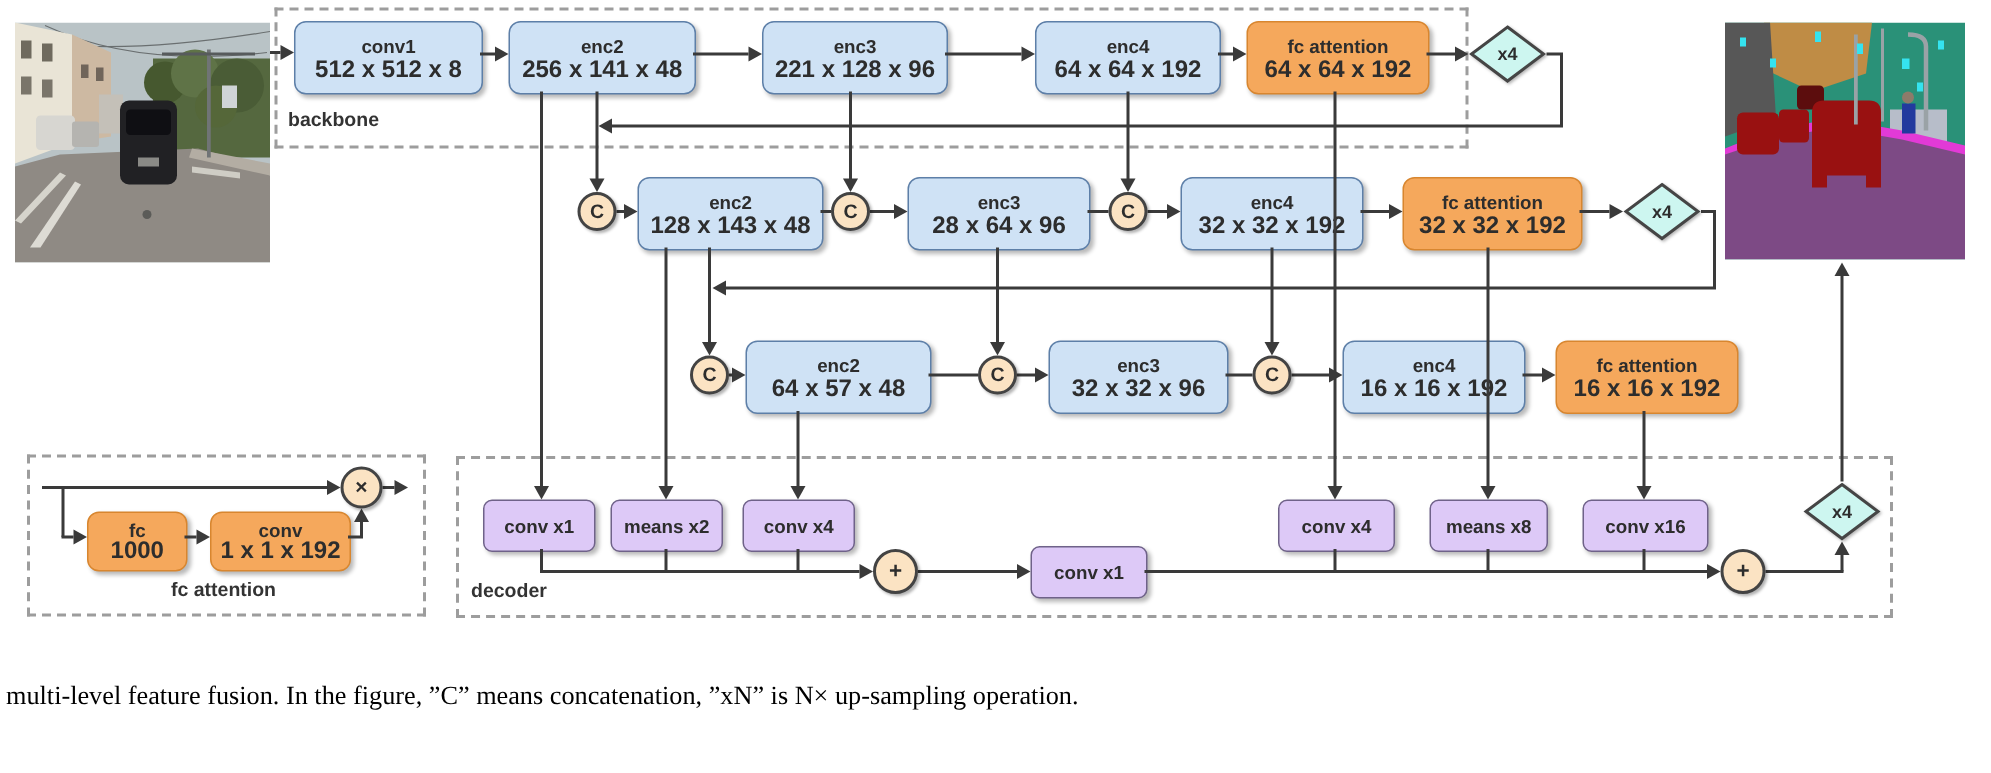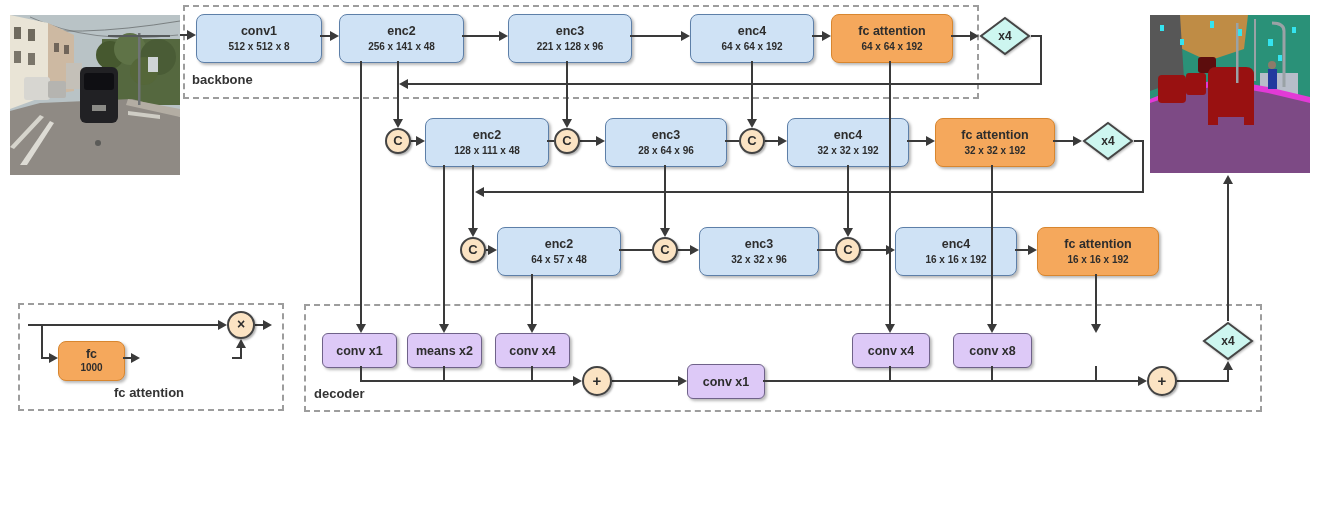--- a/index.html
+++ b/index.html
@@ -12,21 +12,21 @@
   }
   html,body{margin:0;padding:0;background:#fff;}
   #stage{position:relative;width:1327px;height:515px;background:#fff;
          font-family:"Liberation Sans",sans-serif;overflow:hidden;}
   .region{position:absolute;border:2px dashed #9d9d9d;z-index:1;background:transparent;}
   .region-label{position:absolute;font-size:13px;font-weight:bold;color:#333;z-index:5;}
   .node{position:absolute;z-index:2;display:flex;flex-direction:column;justify-content:center;
         align-items:center;border-radius:8px;box-shadow:2px 2px 3px rgba(0,0,0,0.28);
         font-weight:bold;color:#2d2d2d;}
   .node .t{font-size:12.5px;line-height:16px;}
-  .node .d{font-size:10px;line-height:16px;}
+  .node .d{font-size:16px;line-height:16px;}
   .node.blue{background:var(--encoder_fill);border:1.6px solid var(--encoder_border);}
   .node.orange{background:var(--attention_fill);border:1.6px solid var(--attention_border);}
   .node.purple{background:var(--decoder_fill);border:1.6px solid var(--decoder_border);border-radius:6px;}
   .circ{position:absolute;z-index:4;width:26px;height:26px;border-radius:50%;
         background:var(--op_fill);border:2px solid var(--op_border);box-sizing:border-box;
         text-align:center;font-weight:bold;font-size:13px;color:#2d2d2d;line-height:22px;
         box-shadow:1.5px 1.5px 2px rgba(0,0,0,0.3);}
   .circ.plus{width:30px;height:30px;line-height:25px;font-size:15px;}
   .circ.mult{width:28px;height:28px;line-height:23px;font-size:14px;}
   .diamond{position:absolute;z-index:4;width:52px;height:40px;
@@ -140,21 +140,21 @@
     <span class="t">enc4</span>
     <span class="d">64 x 64 x 192</span>
   </div>
   <div class="node orange" style="left:831px;top:14px;width:120px;height:47px">
     <span class="t">fc attention</span>
     <span class="d">64 x 64 x 192</span>
   </div>
 
   <div class="node blue" style="left:425px;top:118px;width:122px;height:47px">
     <span class="t">enc2</span>
-    <span class="d">128 x 111 x 48</span>
+    <span class="d">128 x 143 x 48</span>
   </div>
   <div class="node blue" style="left:605px;top:118px;width:120px;height:47px">
     <span class="t">enc3</span>
     <span class="d">28 x 64 x 96</span>
   </div>
   <div class="node blue" style="left:787px;top:118px;width:120px;height:47px">
     <span class="t">enc4</span>
     <span class="d">32 x 32 x 192</span>
   </div>
   <div class="node orange" style="left:935px;top:118px;width:118px;height:47px">
@@ -188,26 +188,33 @@
   <div class="node purple" style="left:495px;top:333px;width:73px;height:33px">
     <span class="t">conv x4</span>
   </div>
   <div class="node purple" style="left:687px;top:364px;width:76px;height:33px">
     <span class="t">conv x1</span>
   </div>
   <div class="node purple" style="left:852px;top:333px;width:76px;height:33px">
     <span class="t">conv x4</span>
   </div>
   <div class="node purple" style="left:953px;top:333px;width:77px;height:33px">
-    <span class="t">conv x8</span>
+    <span class="t">means x8</span>
+  </div>
+  <div class="node purple" style="left:1055px;top:333px;width:82px;height:33px">
+    <span class="t">conv x16</span>
   </div>
 
   <div class="node orange" style="left:58px;top:341px;width:65px;height:38px">
     <span class="t" style="line-height:14px">fc</span>
     <span class="d" style="line-height:14px">1000</span>
+  </div>
+  <div class="node orange" style="left:140px;top:341px;width:92px;height:38px">
+    <span class="t" style="line-height:14px">conv</span>
+    <span class="d" style="line-height:14px">1 x 1 x 192</span>
   </div>
 
   <div class="circ" style="left:385px;top:128px"><span>C</span></div>
   <div class="circ" style="left:554px;top:128px"><span>C</span></div>
   <div class="circ" style="left:739px;top:128px"><span>C</span></div>
   <div class="circ" style="left:460px;top:237px"><span>C</span></div>
   <div class="circ" style="left:652px;top:237px"><span>C</span></div>
   <div class="circ" style="left:835px;top:237px"><span>C</span></div>
 
   <div class="circ plus" style="left:582px;top:366px"><span>+</span></div>
@@ -326,15 +333,16 @@
       <div class="ln h" style="left: 41px; top: 357px; width: 8px;"></div>
       <div class="ah r" style="left: 49px; top: 353px;"></div>
       <div class="ln h" style="left: 123px; top: 357px; width: 8px;"></div>
       <div class="ah r" style="left: 131px; top: 353px;"></div>
       <div class="ln h" style="left: 232px; top: 357px; width: 10px;"></div>
       <div class="ln v" style="left: 240px; top: 348px; height: 10px;"></div>
       <div class="ah u" style="left: 236px; top: 339px;"></div>
     </div>
 
   <div id="caption">
+    <div>multi-level feature fusion. In the figure, ”C” means concatenation, ”xN” is N× up-sampling operation.</div>
   </div>
 
 </div>
 
 </body></html>

